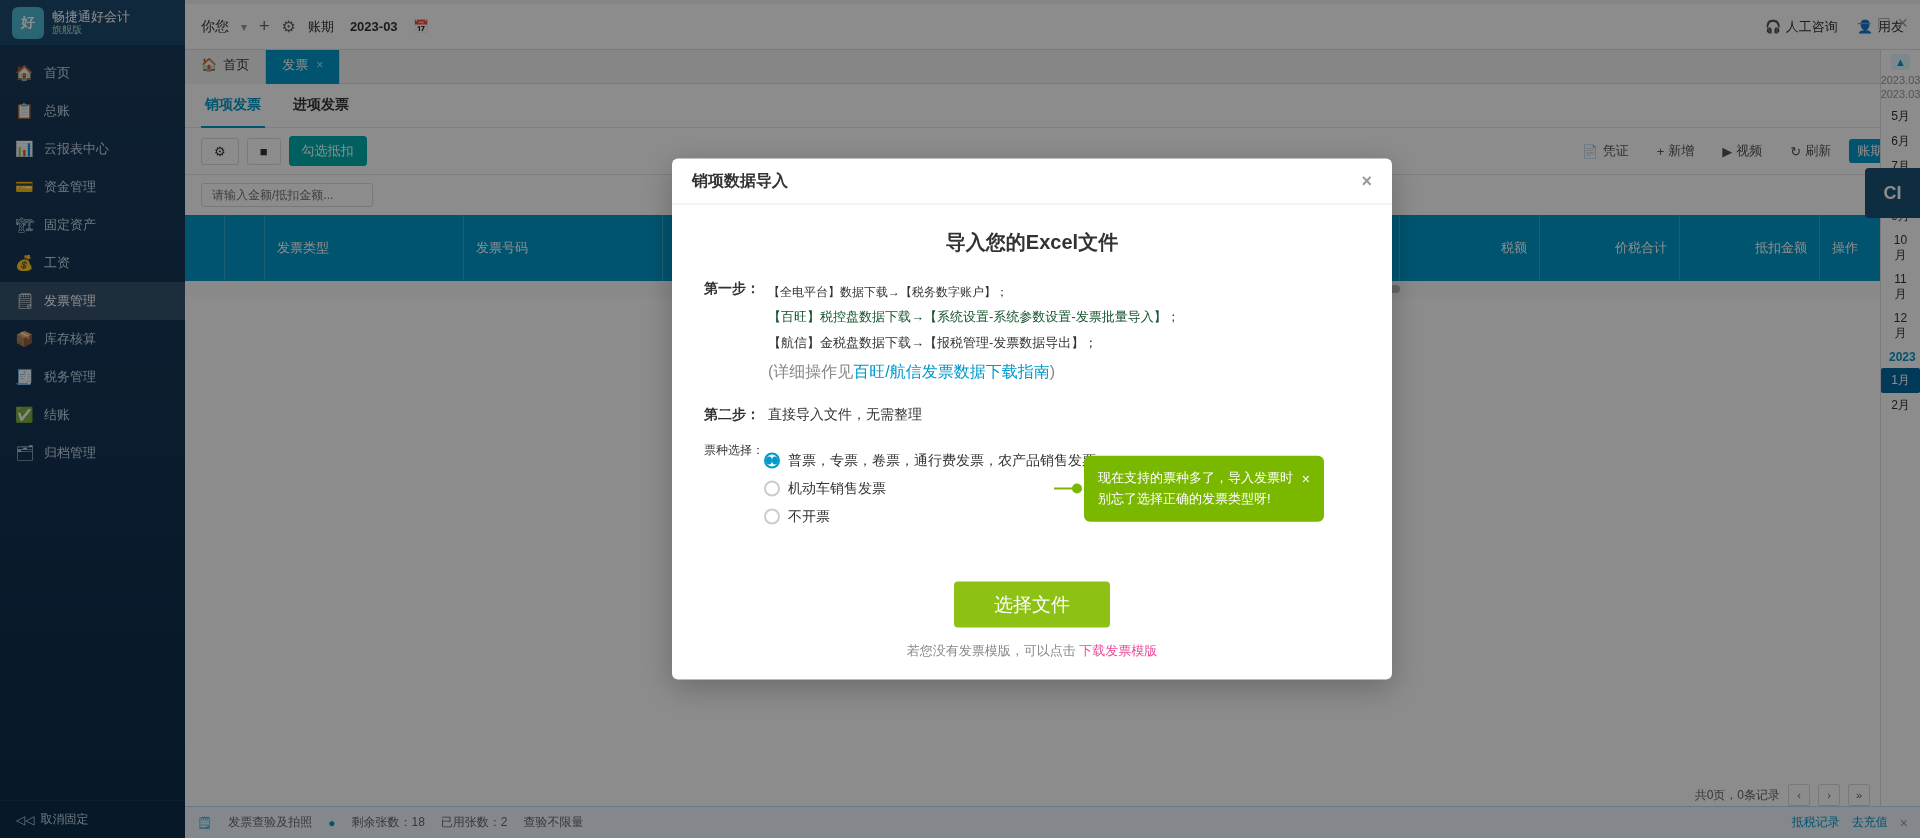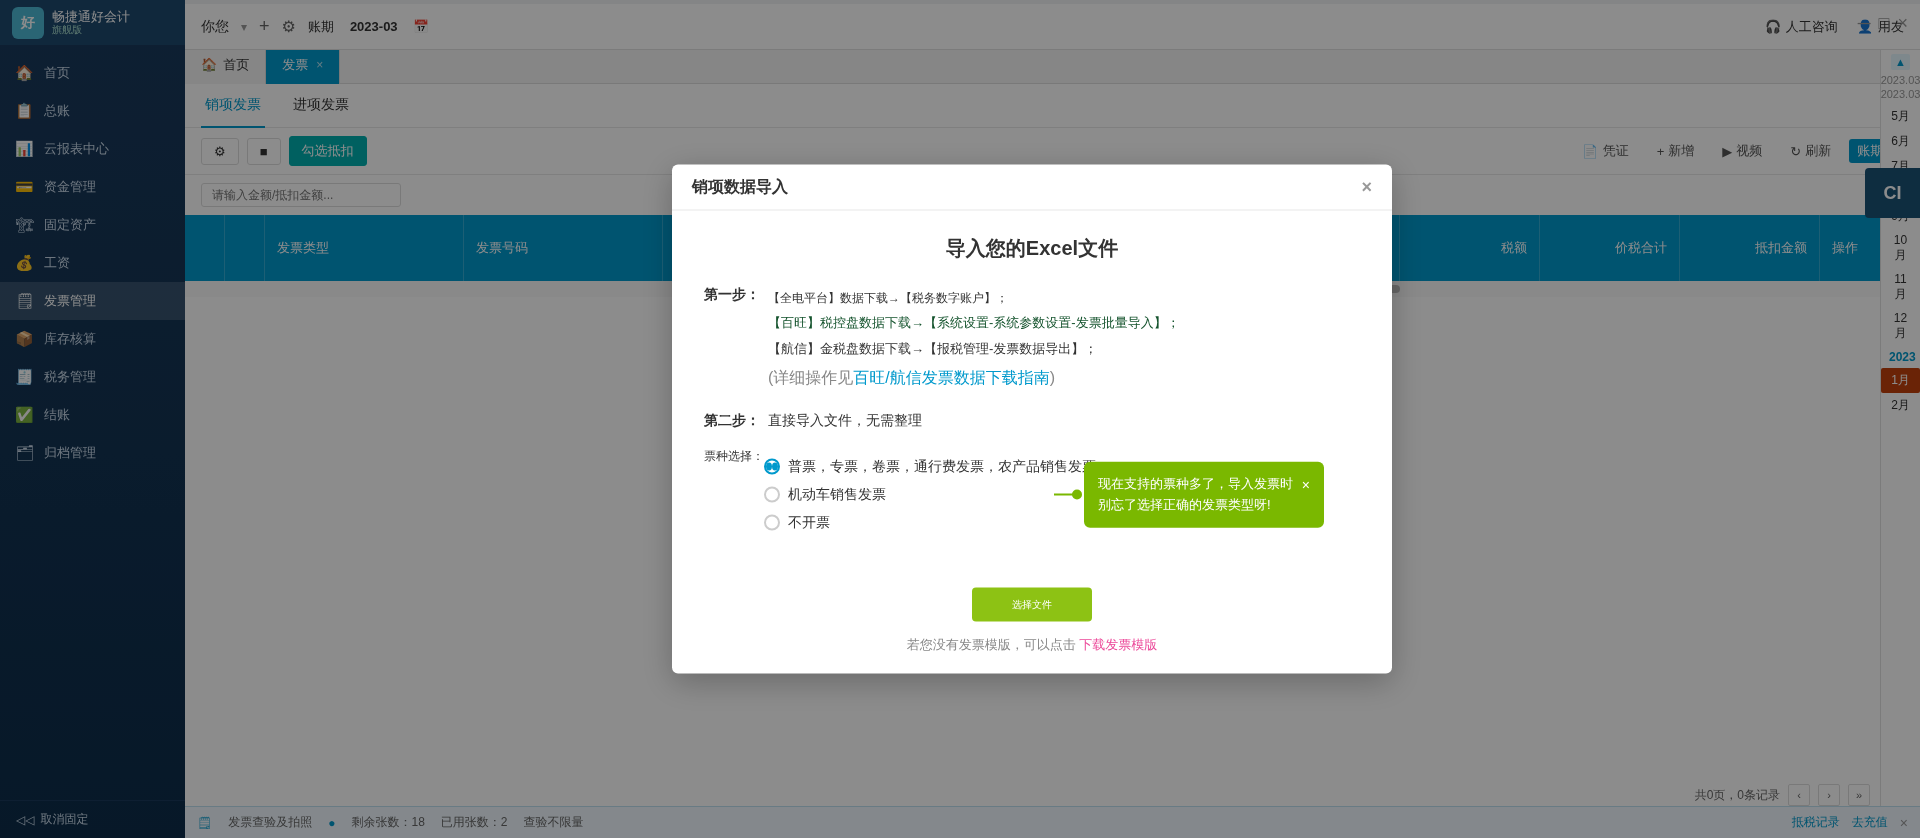--- a/index.html
+++ b/index.html
@@ -64,48 +64,48 @@
     .tab.home { background: #f5f5f5; color: #333; }
     .tab.active { background: #0099cc; color: #fff; }
     .tab-close { font-size: 12px; margin-left: 2px; opacity: 0.7; cursor: pointer; }
 
     
     .content-area { background: #fff; flex: 1; display: flex; flex-direction: column; }
     .sub-toolbar {
       display: flex; align-items: center; padding: 0 16px;
       border-bottom: 1px solid #e8e8e8; height: 44px; gap: 24px;
     }
-    .sub-tab { padding: 0 4px; height: 44px; display: flex; align-items: center; font-size: 14px; color: #333; cursor: pointer; border-bottom: 2px solid transparent; }
+    .sub-tab { padding: 0 4px; height: 44px; display: flex; align-items: center; font-size: 14px; color: #333; cursor: pointer; border-bottom: 2px solid transparent; font-weight: bold; }
     .sub-tab.active { color: #0099cc; border-bottom-color: #0099cc; }
 
     .action-toolbar {
       display: flex; align-items: center; padding: 8px 16px;
       border-bottom: 1px solid #e8e8e8; gap: 8px;
     }
     .btn-action { display: flex; align-items: center; gap: 4px; padding: 5px 12px; border: 1px solid #ddd; border-radius: 3px; background: #fff; cursor: pointer; font-size: 13px; color: #333; }
     .btn-action.teal { background: #00b0b0; color: #fff; border-color: #00b0b0; }
     .action-toolbar-right { margin-left: auto; display: flex; align-items: center; gap: 8px; }
     .btn-toolbar { display: flex; align-items: center; gap: 4px; padding: 5px 10px; border: none; background: transparent; cursor: pointer; font-size: 13px; color: #555; }
     .period-badge { background: #0099cc; color: #fff; padding: 3px 8px; border-radius: 3px; font-size: 13px; cursor: pointer; }
 
     .filter-bar { display: flex; align-items: center; padding: 8px 16px; gap: 8px; }
-    .filter-input { border: 1px solid #ddd; border-radius: 3px; padding: 4px 10px; font-size: 12px; color: #999; width: 200px; }
+    .filter-input { border: 1px solid #ddd; border-radius: 3px; padding: 4px 10px; font-size: 12px; color: #999; width: 172px; }
     .table-header { display: flex; background: #0099cc; color: #fff; font-size: 13px; }
     .th { padding: 24px 12px; flex: 1; border-right: 1px solid rgba(255,255,255,0.2); }
     .th.ops { flex: 0 0 100px; }
     .th.amount { flex: 0 0 140px; text-align: right; }
 
     
     .right-panel {
       position: fixed; right: 0; top: 46px; width: 40px; height: calc(838px - 46px);
       background: #fff; border-left: 1px solid #e0e0e0;
       display: flex; flex-direction: column; align-items: center; padding-top: 8px;
     }
     .month-item { padding: 4px 8px; font-size: 12px; color: #333; cursor: pointer; width: 100%; text-align: center; }
-    .month-item.active { background: #c2410c; color: #fff; border-radius: 2px; }
+    .month-item.active { background: #0369a1; color: #fff; border-radius: 2px; }
     .month-item.highlight { color: #0099cc; }
 
     
     .status-bar {
       position: fixed; bottom: 0; left: 185px; right: 0;
       background: #f0f8ff; border-top: 1px solid #bee0f0;
       height: 32px; display: flex; align-items: center; padding: 0 12px;
       font-size: 12px; color: #666; gap: 16px; z-index: 10;
     }
     .status-bar-icon { color: #0099cc; }
@@ -143,21 +143,21 @@
     .modal-title { text-align: center; font-size: 20px; font-weight: bold; color: #333; margin-bottom: 24px; }
     .step-section { margin-bottom: 18px; }
     .step-link { color: #0099cc; cursor: pointer; text-decoration: none; }
     .radio-item { display: flex; align-items: center; gap: 8px; margin: 10px 0; font-size: 14px; color: #333; }
     .radio-circle { width: 16px; height: 16px; border-radius: 50%; border: 2px solid #ccc; display: flex; align-items: center; justify-content: center; cursor: pointer; flex-shrink: 0; }
     .radio-circle.checked { border-color: #0099cc; }
     .radio-circle.checked::after { content: ''; width: 8px; height: 8px; border-radius: 50%; background: #0099cc; display: block; }
     .modal-footer { padding: 8px 32px 20px; text-align: center; }
     .btn-select-file {
       background: #8dc214; color: #fff; border: none; border-radius: 4px;
-      padding: 10px 40px; font-size: 10px; cursor: pointer;
+      padding: 10px 40px; font-size: 19px; cursor: pointer;
       display: inline-block;
     }
     .template-hint { margin-top: 14px; font-size: 13px; color: #888; text-align: center; }
     .template-link { color: #ec4899; cursor: pointer; }
 
     
     .ci-badge {
       position: fixed; right: 0; top: 168px;
       background: #1a5276; color: #fff;
       width: 55px; height: 50px; display: flex; align-items: center; justify-content: center;

